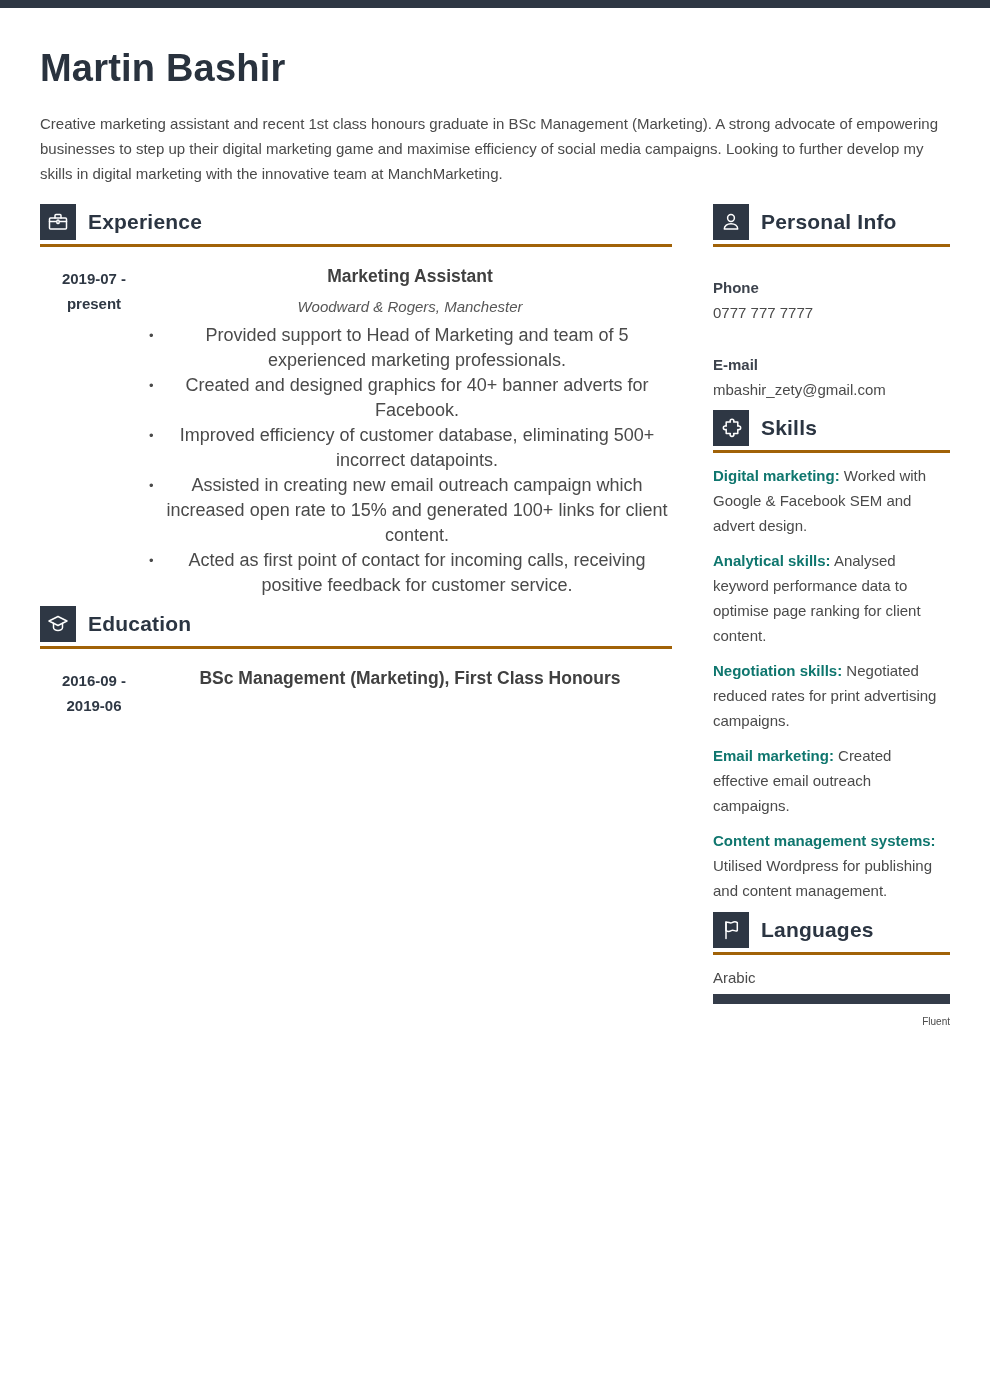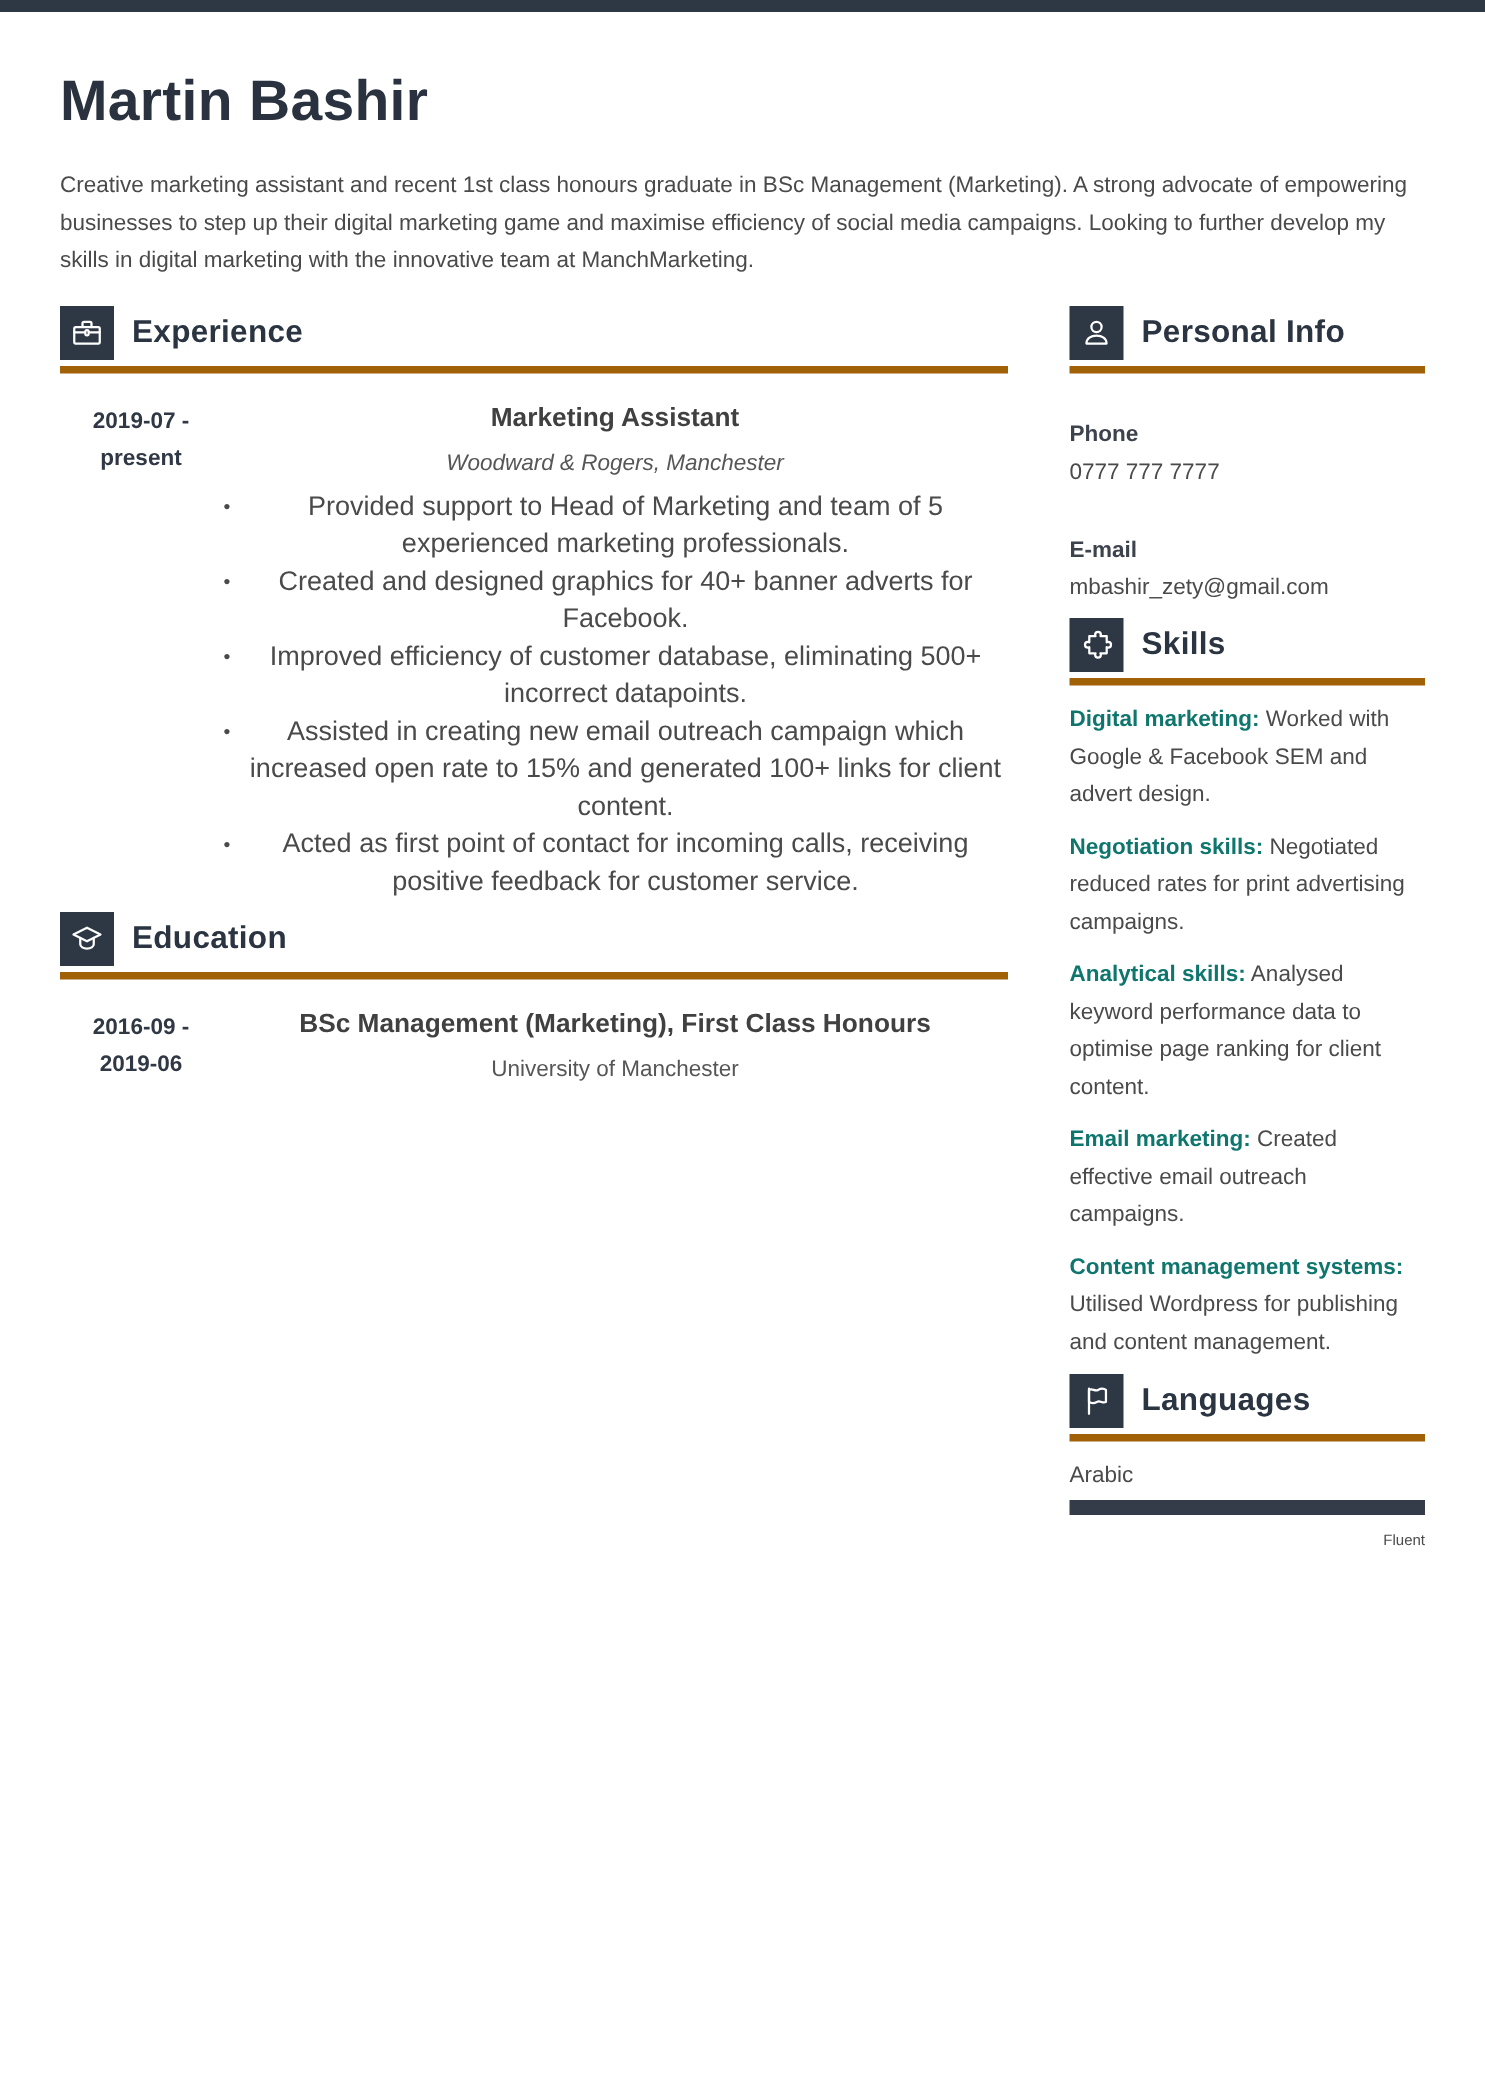--- a/index.html
+++ b/index.html
@@ -33,21 +33,21 @@
   }
 
   .columns { display: flex; margin-top: 18px; }
   .col-left { width: 632px; }
   .col-gap { width: 41px; }
   .col-right { width: 237px; }
 
   .section-header {
     display: flex;
     align-items: center;
-    border-bottom: 5px solid #a16207;
+    border-bottom: 3px solid #a16207;
     padding-bottom: 4px;
   }
   .icon-box {
     width: 36px; height: 36px;
     background: #2e3744;
     display: flex; align-items: center; justify-content: center;
     flex: 0 0 36px;
   }
   .icon-box svg { display: block; }
   .section-title {
@@ -169,21 +169,20 @@
           <span class="section-title">Education</span>
         </div>
 
         <div class="entry">
           <div class="entry-dates">
             <div>2016-09 -</div>
             <div>2019-06</div>
           </div>
           <div class="entry-body">
             <div class="entry-role">BSc Management (Marketing), First Class Honours</div>
-            <div class="entry-school">University of Manchester</div>
           </div>
         </div>
       </div>
 
     </div>
 
     <div class="col-gap"></div>
 
     <div class="col-right">
 
@@ -212,22 +211,22 @@
         <div class="section-header">
           <span class="icon-box">
             <svg width="24" height="24" viewBox="0 0 24 24" fill="none" stroke="#ffffff" stroke-width="1.5" stroke-linejoin="round" stroke-linecap="round">
               <path d="M13 3.2c-1.05 0-1.9.85-1.9 1.9 0 .38.1.73.28.97H7.2v4.1c-.25-.18-.6-.28-.97-.28-1.05 0-1.9.85-1.9 1.9s.85 1.9 1.9 1.9c.38 0 .73-.1.97-.28v4.1h4.18c-.18.25-.28.6-.28.97 0 1.05.85 1.9 1.9 1.9s1.9-.85 1.9-1.9c0-.38-.1-.73-.28-.97h4.18v-4.1c.25.18.6.28.97.28 1.05 0 1.9-.85 1.9-1.9s-.85-1.9-1.9-1.9c-.38 0-.73.1-.97.28v-4.1h-4.18c.18-.25.28-.6.28-.97 0-1.05-.85-1.9-1.9-1.9z"></path>
             </svg>
           </span>
           <span class="section-title">Skills</span>
         </div>
 
         <p class="skill-item"><b>Digital marketing:</b> <span>Worked with Google &amp; Facebook SEM and advert design.</span></p>
+        <p class="skill-item"><b>Analytical skills:</b> <span>Analysed keyword performance data to optimise page ranking for client content.</span></p>
         <p class="skill-item"><b>Negotiation skills:</b> <span>Negotiated reduced rates for print advertising campaigns.</span></p>
-        <p class="skill-item"><b>Analytical skills:</b> <span>Analysed keyword performance data to optimise page ranking for client content.</span></p>
         <p class="skill-item"><b>Email marketing:</b> <span>Created effective email outreach campaigns.</span></p>
         <p class="skill-item"><b>Content management systems:</b> <span>Utilised Wordpress for publishing and content management.</span></p>
       </div>
 
       <div class="section-languages">
         <div class="section-header">
           <span class="icon-box">
             <svg width="24" height="24" viewBox="0 0 24 24" fill="none" stroke="#ffffff" stroke-width="1.5" stroke-linejoin="round" stroke-linecap="round">
               <path d="M7 20.5 V3.8"></path>
               <path d="M7 4.6 C9.2 3.2 10.8 5.8 13 4.6 S16.8 3.4 18.3 4.6 V12.6 C16.3 14 14.5 11.4 12.3 12.6 S8.8 13.8 7 12.6 Z"></path>

